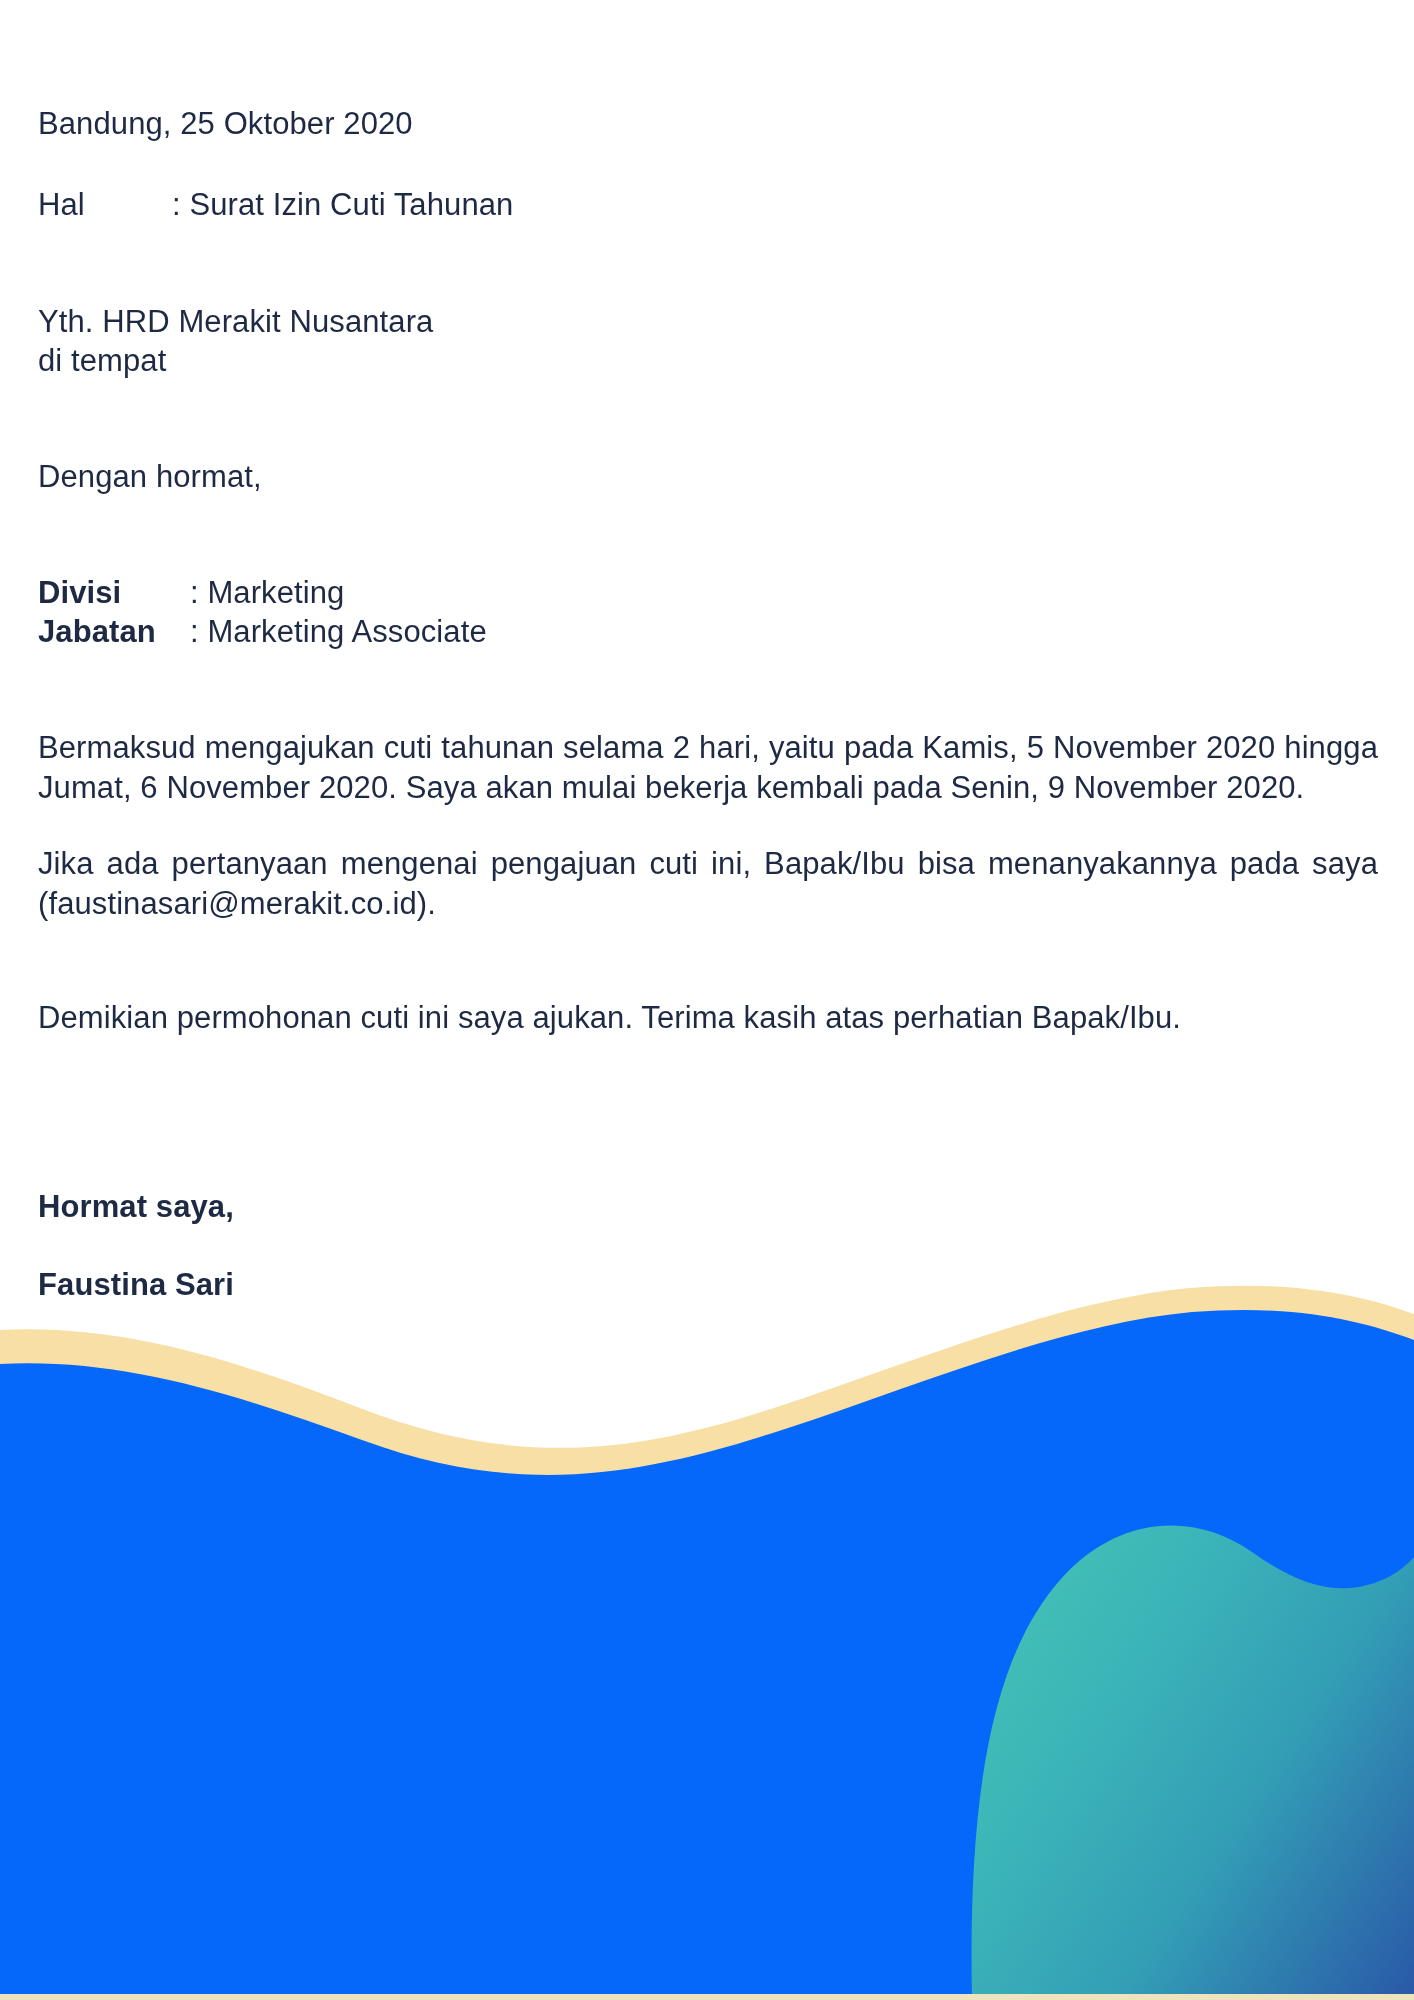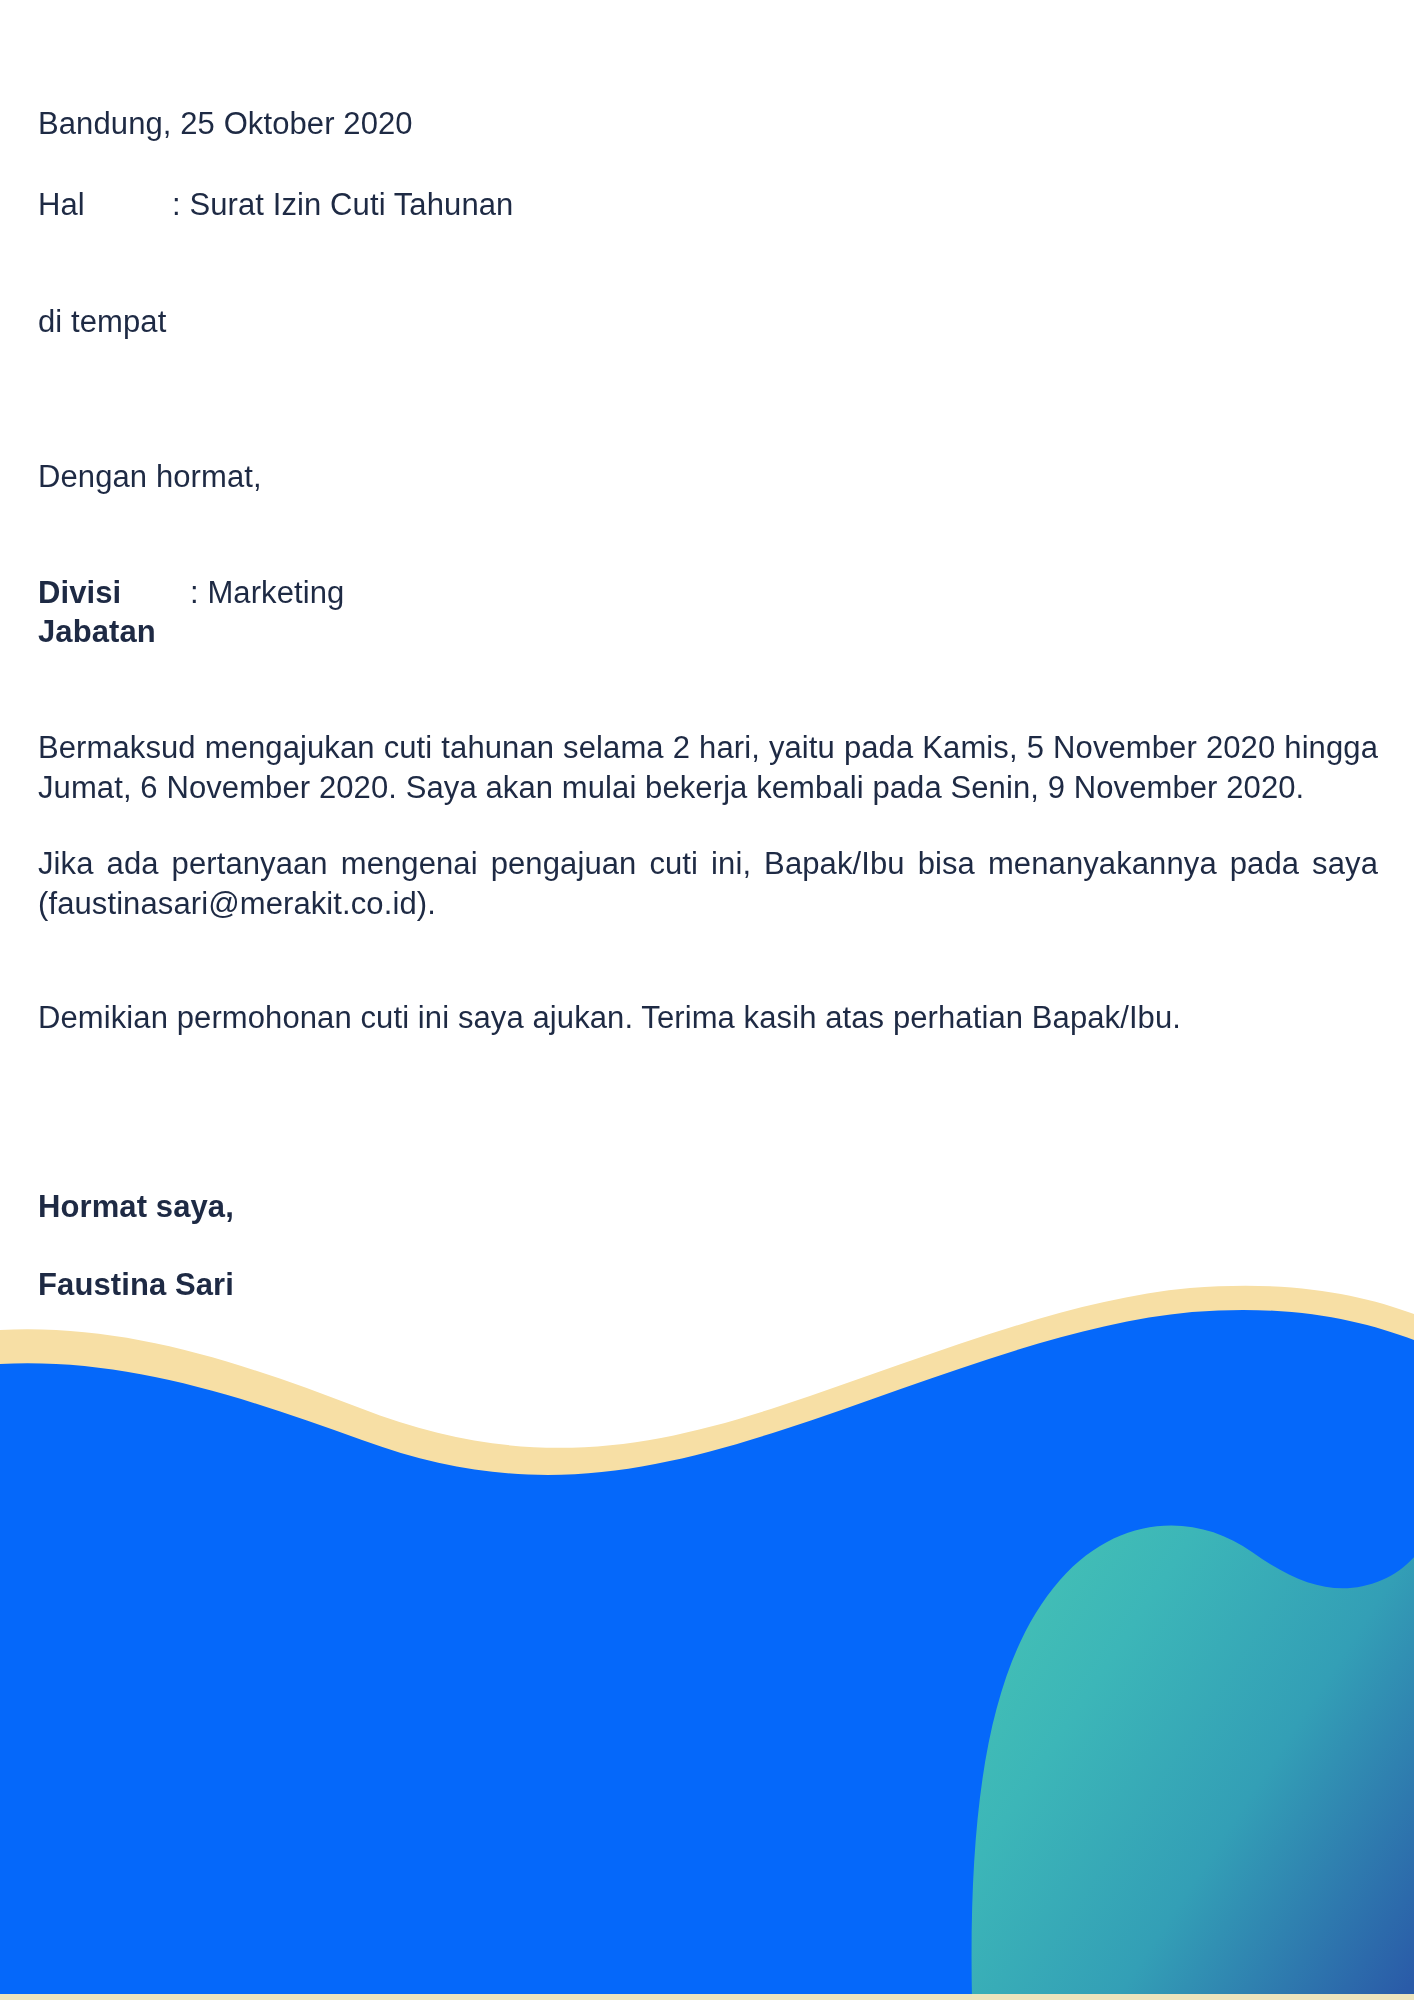--- a/index.html
+++ b/index.html
@@ -125,34 +125,36 @@
 
   <div class="letter">
 
     <div class="date-line">Bandung, 25 Oktober 2020</div>
 
     <div class="subject-row">
       <span class="subject-label">Hal</span><span class="subject-value">: Surat Izin Cuti Tahunan</span>
     </div>
 
     <div class="recipient">
+      <div>Yth. HRD Merakit Nusantara</div>
       <div>di tempat</div>
     </div>
 
     <div class="salutation">
       <div>Dengan hormat,</div>
     </div>
 
     <div class="identity">
       <div class="identity-row">
         <span class="identity-key">Divisi</span>
         <span class="identity-val">: Marketing</span>
       </div>
       <div class="identity-row">
         <span class="identity-key">Jabatan</span>
+        <span class="identity-val">: Marketing Associate</span>
       </div>
     </div>
 
     <div class="para para-1">Bermaksud mengajukan cuti tahunan selama 2 hari, yaitu pada Kamis, 5 November 2020 hingga Jumat, 6 November 2020. Saya akan mulai bekerja kembali pada Senin, 9 November 2020.</div>
     <div class="para para-2">Jika ada pertanyaan mengenai pengajuan cuti ini, Bapak/Ibu bisa menanyakannya pada saya (faustinasari@merakit.co.id).</div>
     <div class="para para-3">Demikian permohonan cuti ini saya ajukan. Terima kasih atas perhatian Bapak/Ibu.</div>
 
     <div class="signoff">Hormat saya,</div>
     <div class="signoff-name">Faustina Sari</div>
 

